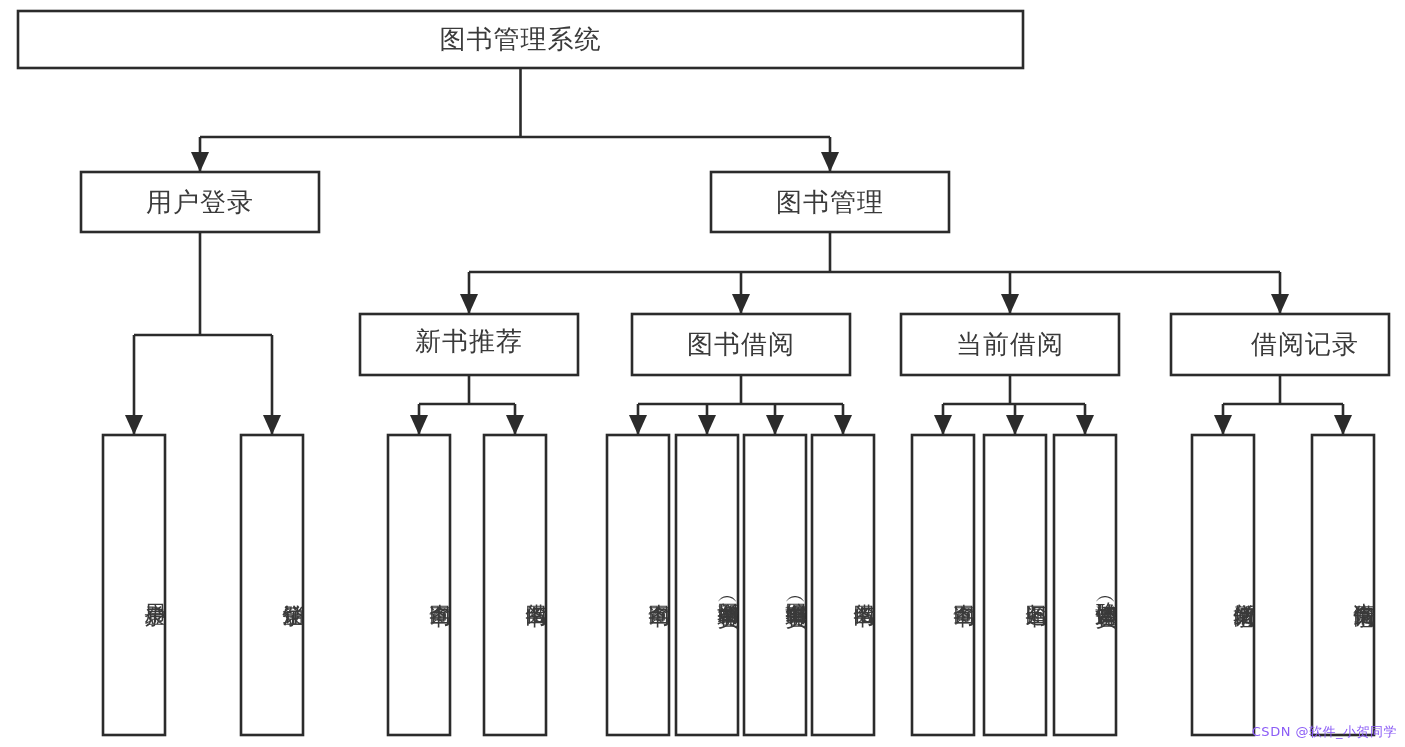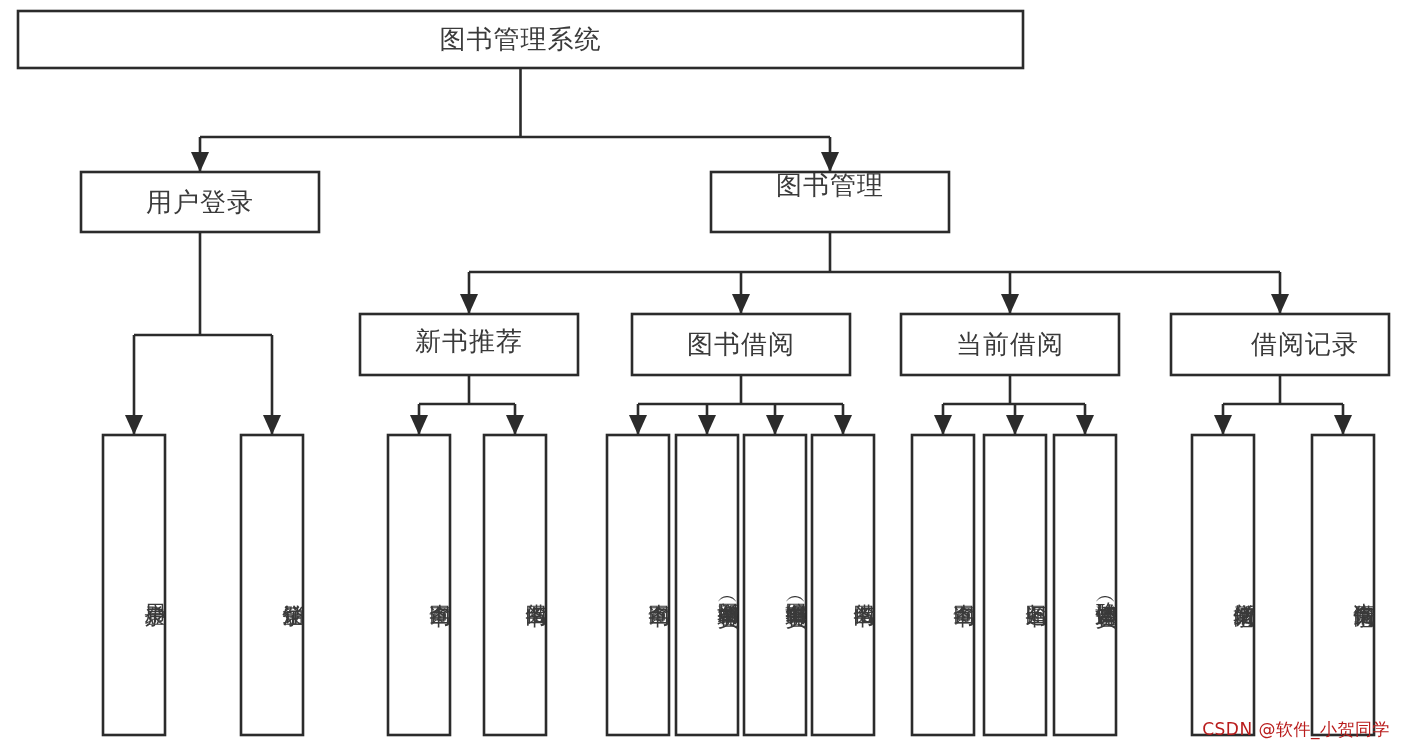--- a/index.html
+++ b/index.html
@@ -62,24 +62,24 @@
     align-items: center;
     justify-content: center;
     font-size: 26px;
     color: #3a3a3a;
     letter-spacing: 1px;
     white-space: nowrap;
     pointer-events: none;
   }
   #watermark {
     position: absolute;
-    right: 15px;
+    right: 8px;
     bottom: 6px;
-    font-size: 17px;
-    color: #b91c1c;
+    font-size: 13px;
+    color: #8b5cf6;
     font-family: "DejaVu Sans", "Liberation Sans", sans-serif;
     letter-spacing: 0.5px;
     white-space: nowrap;
   }
 </style>
 </head>
 <body>
 
 <div id="diagram-root">
   <svg id="tree-canvas" viewBox="0 0 1405 747">
@@ -156,21 +156,21 @@
         <rect x="912" y="435" width="62" height="300" class="node-rect"></rect>
         <rect x="984" y="435" width="62" height="300" class="node-rect"></rect>
         <rect x="1054" y="435" width="62" height="300" class="node-rect"></rect>
         <rect x="1192" y="435" width="62" height="300" class="node-rect"></rect>
         <rect x="1312" y="435" width="62" height="300" class="node-rect"></rect>
       </g>
   </svg>
   <div id="labels-layer">
       <div class="hlabel-wrap" style="left: 18px; top: 11px; width: 1005px; height: 57px;">图书管理系统</div>
       <div class="hlabel-wrap" style="left: 81px; top: 172px; width: 238px; height: 60px;">用户登录</div>
-      <div class="hlabel-wrap" style="left: 711px; top: 155px; width: 238px; height: 60px;">图书管理</div>
+      <div class="hlabel-wrap" style="left: 711px; top: 172px; width: 238px; height: 60px;">图书管理</div>
       <div class="hlabel-wrap" style="left: 360px; top: 314px; width: 218px; height: 54px;">新书推荐</div>
       <div class="hlabel-wrap" style="left: 632px; top: 314px; width: 218px; height: 61px; text-align: center;">图书借阅</div>
       <div class="hlabel-wrap" style="left: 901px; top: 314px; width: 218px; height: 61px;">当前借阅</div>
       <div class="hlabel-wrap" style="left: 1196px; top: 314px; width: 218px; height: 61px; border-radius: 19px;">借阅记录</div>
       <div class="vlabel-wrap" style="left: 103px; top: 449px; width: 62px; height: 280px;">用户登录</div>
       <div class="vlabel-wrap" style="left: 241px; top: 449px; width: 62px; height: 280px;">注销登录</div>
       <div class="vlabel-wrap" style="left: 388px; top: 449px; width: 62px; height: 280px;">查询图书</div>
       <div class="vlabel-wrap" style="left: 484px; top: 449px; width: 62px; height: 280px;">借阅图书</div>
       <div class="vlabel-wrap" style="left: 607px; top: 449px; width: 62px; height: 280px;">查询图书</div>
       <div class="vlabel-wrap" style="left: 676px; top: 449px; width: 62px; height: 280px;">新增图书（管理员）</div>

